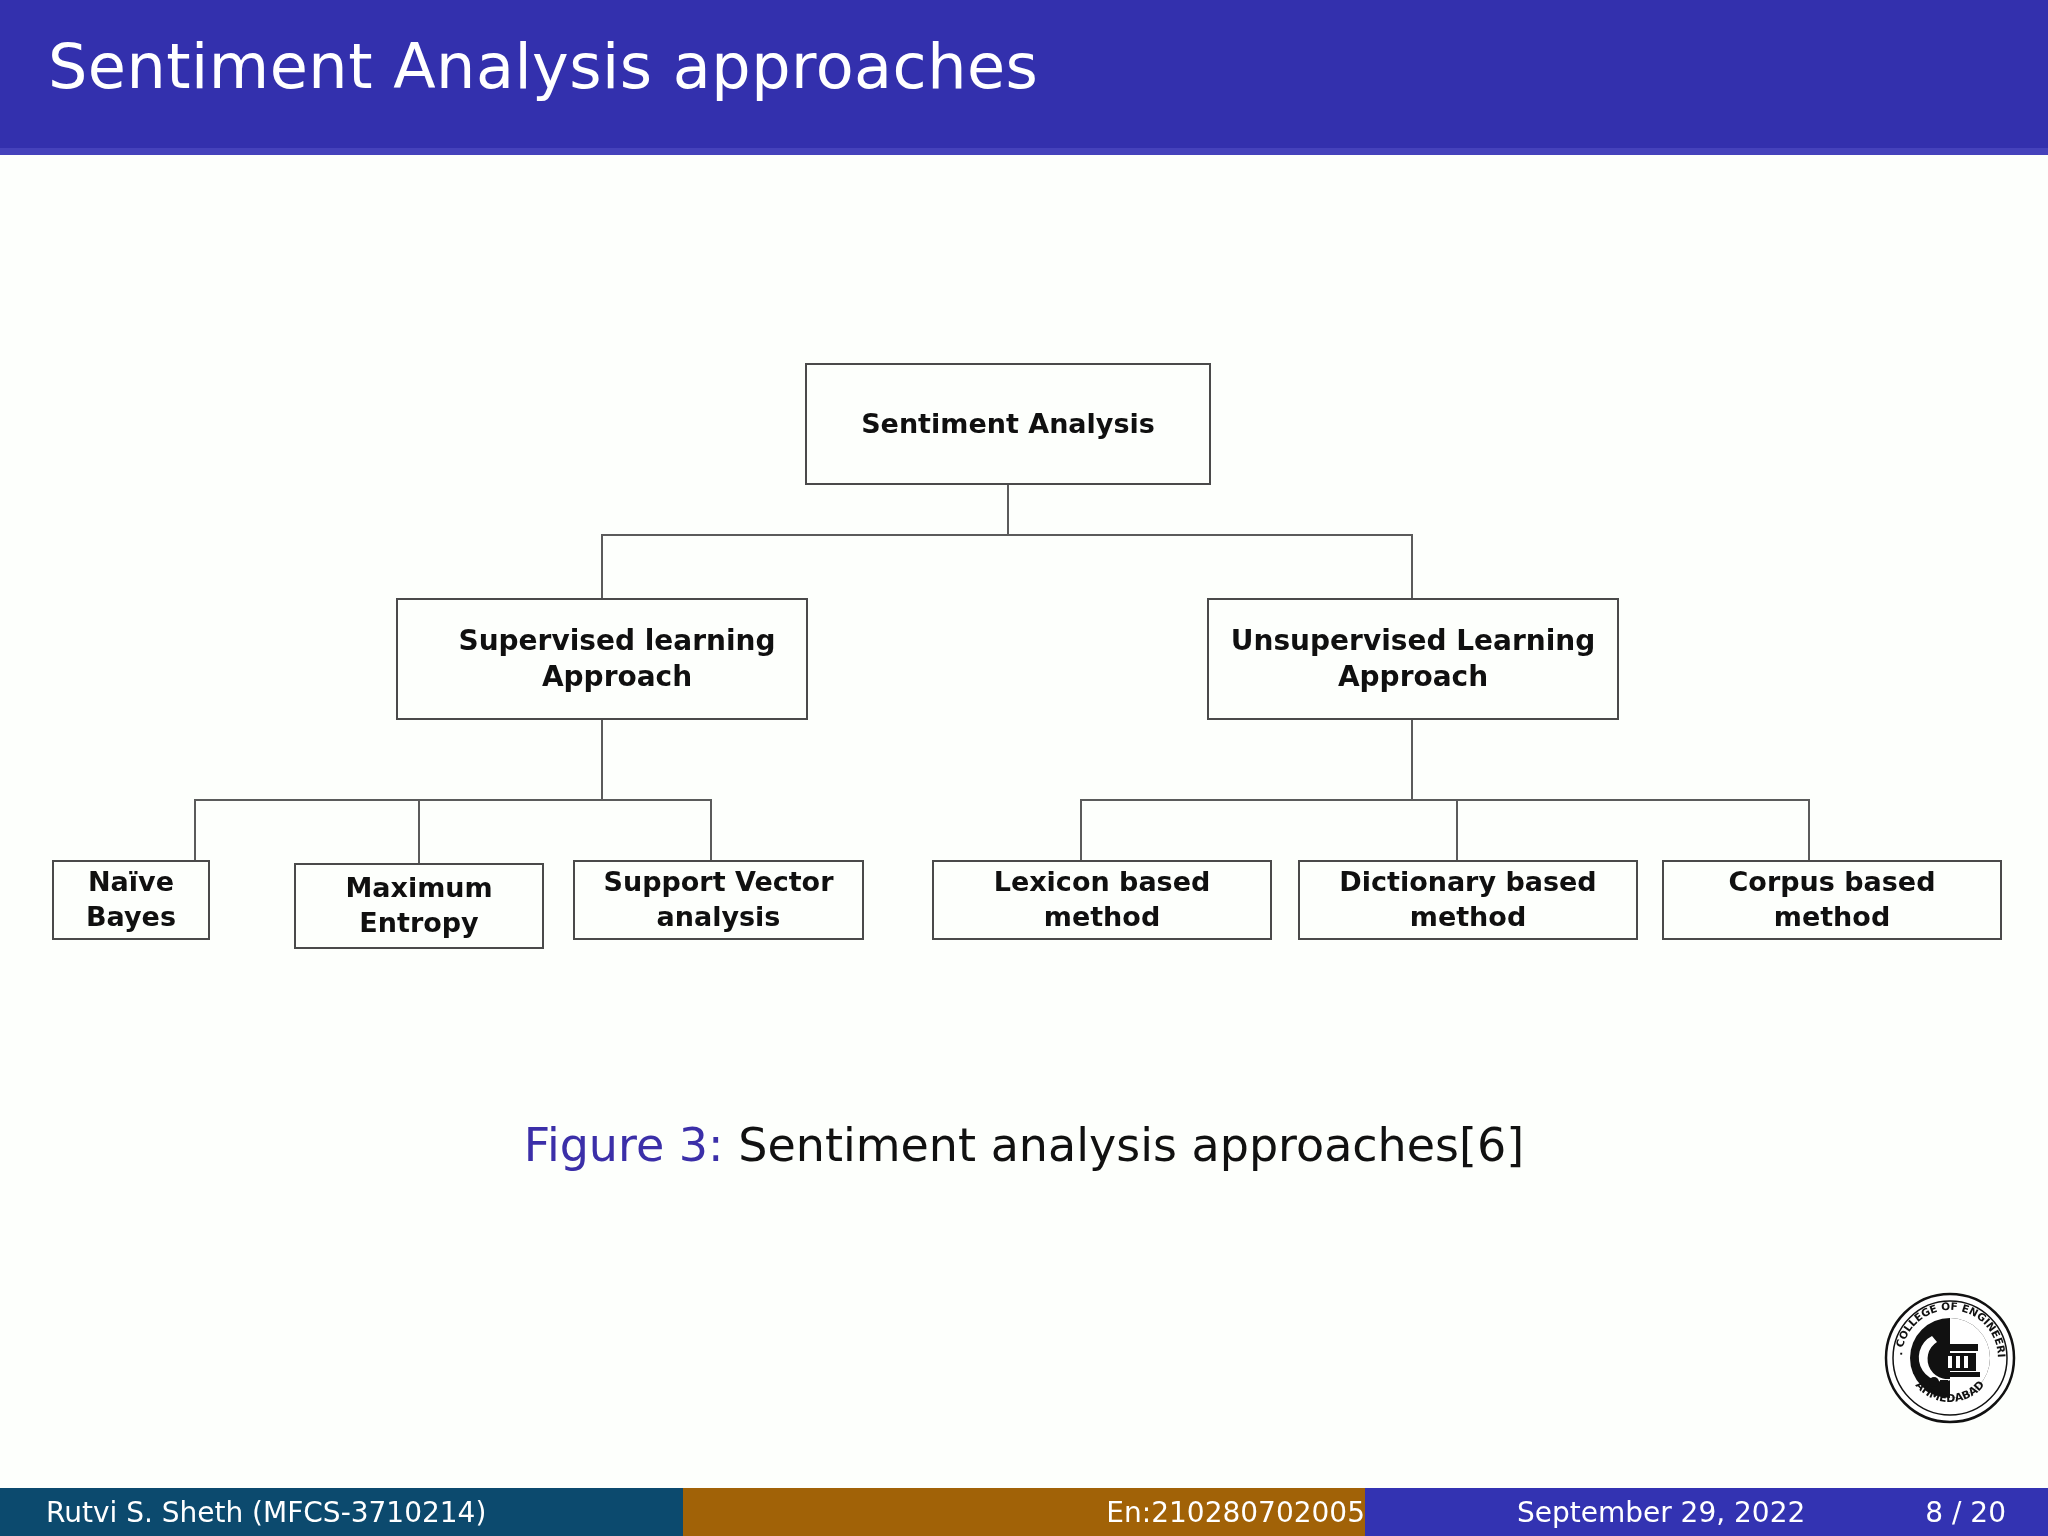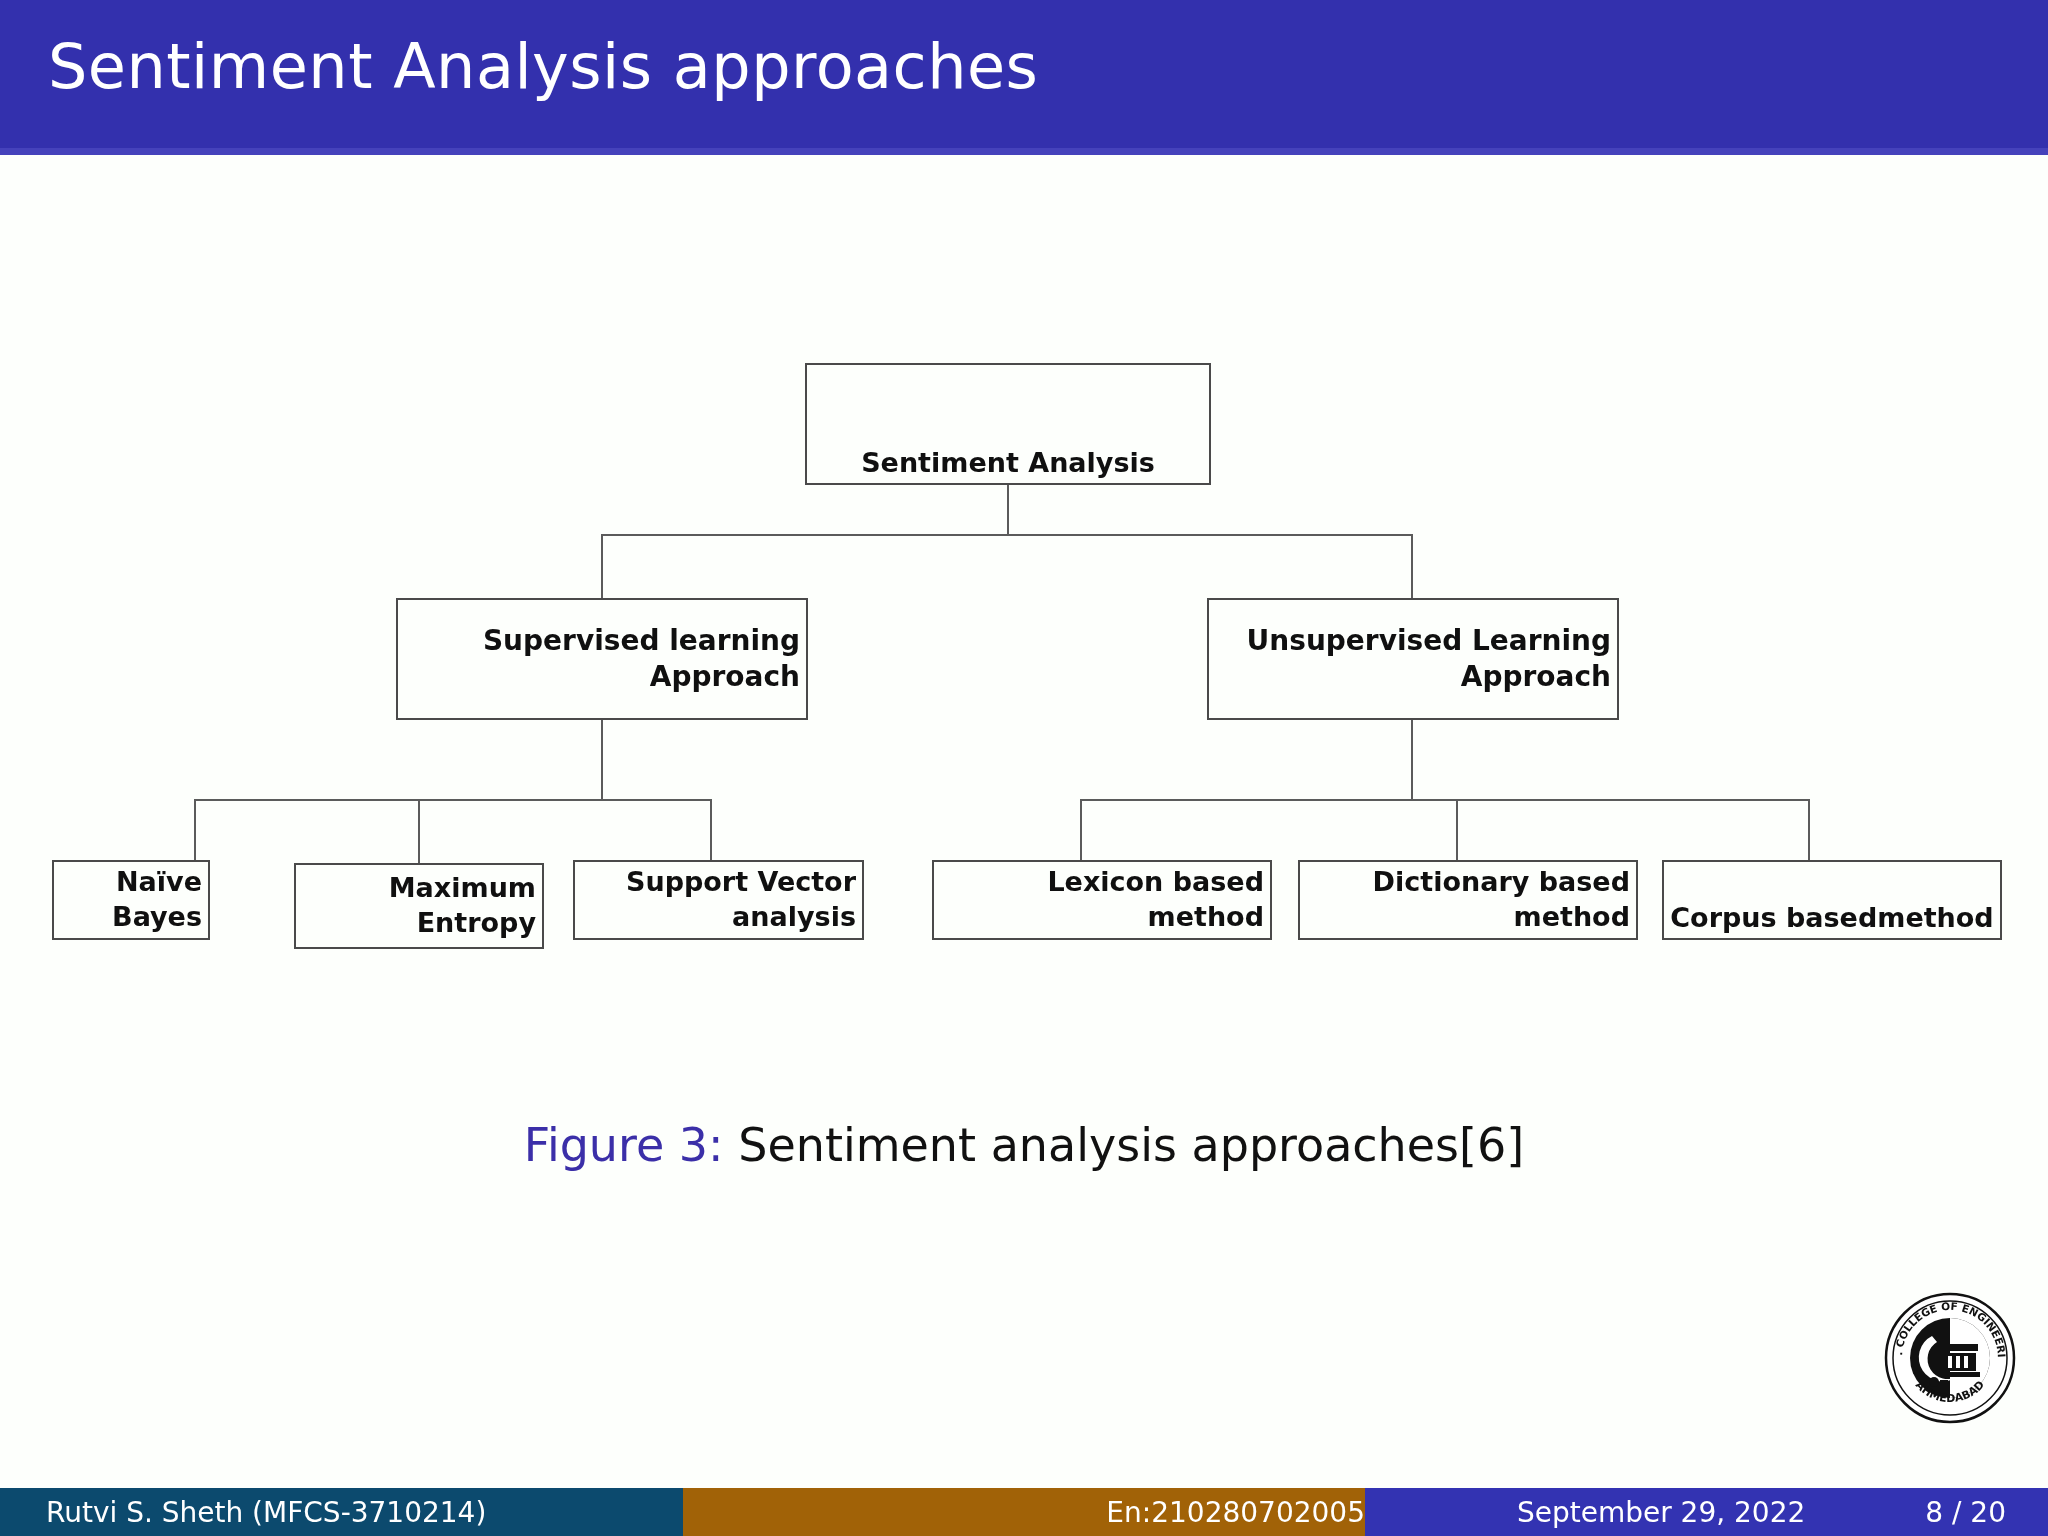--- a/index.html
+++ b/index.html
@@ -53,21 +53,21 @@
     top: 155px;
     width: 2048px;
     height: 980px;
   }
   .node {
     position: absolute;
     box-sizing: border-box;
     border: 2px solid #4a4a4a;
     background: #fdfffc;
     display: flex;
-    align-items: flex-end;
+    align-items: center;
     justify-content: center;
     text-align: center;
     color: #101010;
     font-family: "DejaVu Sans", sans-serif;
     font-weight: 700;
     line-height: 1.28;
     padding: 2px 6px;
   }
   .node.lvl1 { font-size: 27px; }
   .node.lvl2 { font-size: 28px; }
@@ -202,21 +202,21 @@
     <div class="node lvl3" style="left:932px; top:705px; width:340px; height:80px; flex-direction:column;">
       <span>Lexicon based</span>
       <span>method</span>
     </div>
 
     <div class="node lvl3" style="left:1298px; top:705px; width:340px; height:80px; flex-direction:column;">
       <span>Dictionary based</span>
       <span>method</span>
     </div>
 
-    <div class="node lvl3" style="left:1662px; top:705px; width:340px; height:80px; flex-direction:row;">
+    <div class="node lvl3" style="left:1662px; top:705px; width:340px; height:80px; flex-direction:column;">
       <span>Corpus based</span>
       <span>method</span>
     </div>
 
   </div>
 
   <div id="caption">
     <span class="fig-label">Figure 3:</span><span> Sentiment analysis approaches[6]</span>
   </div>
 

